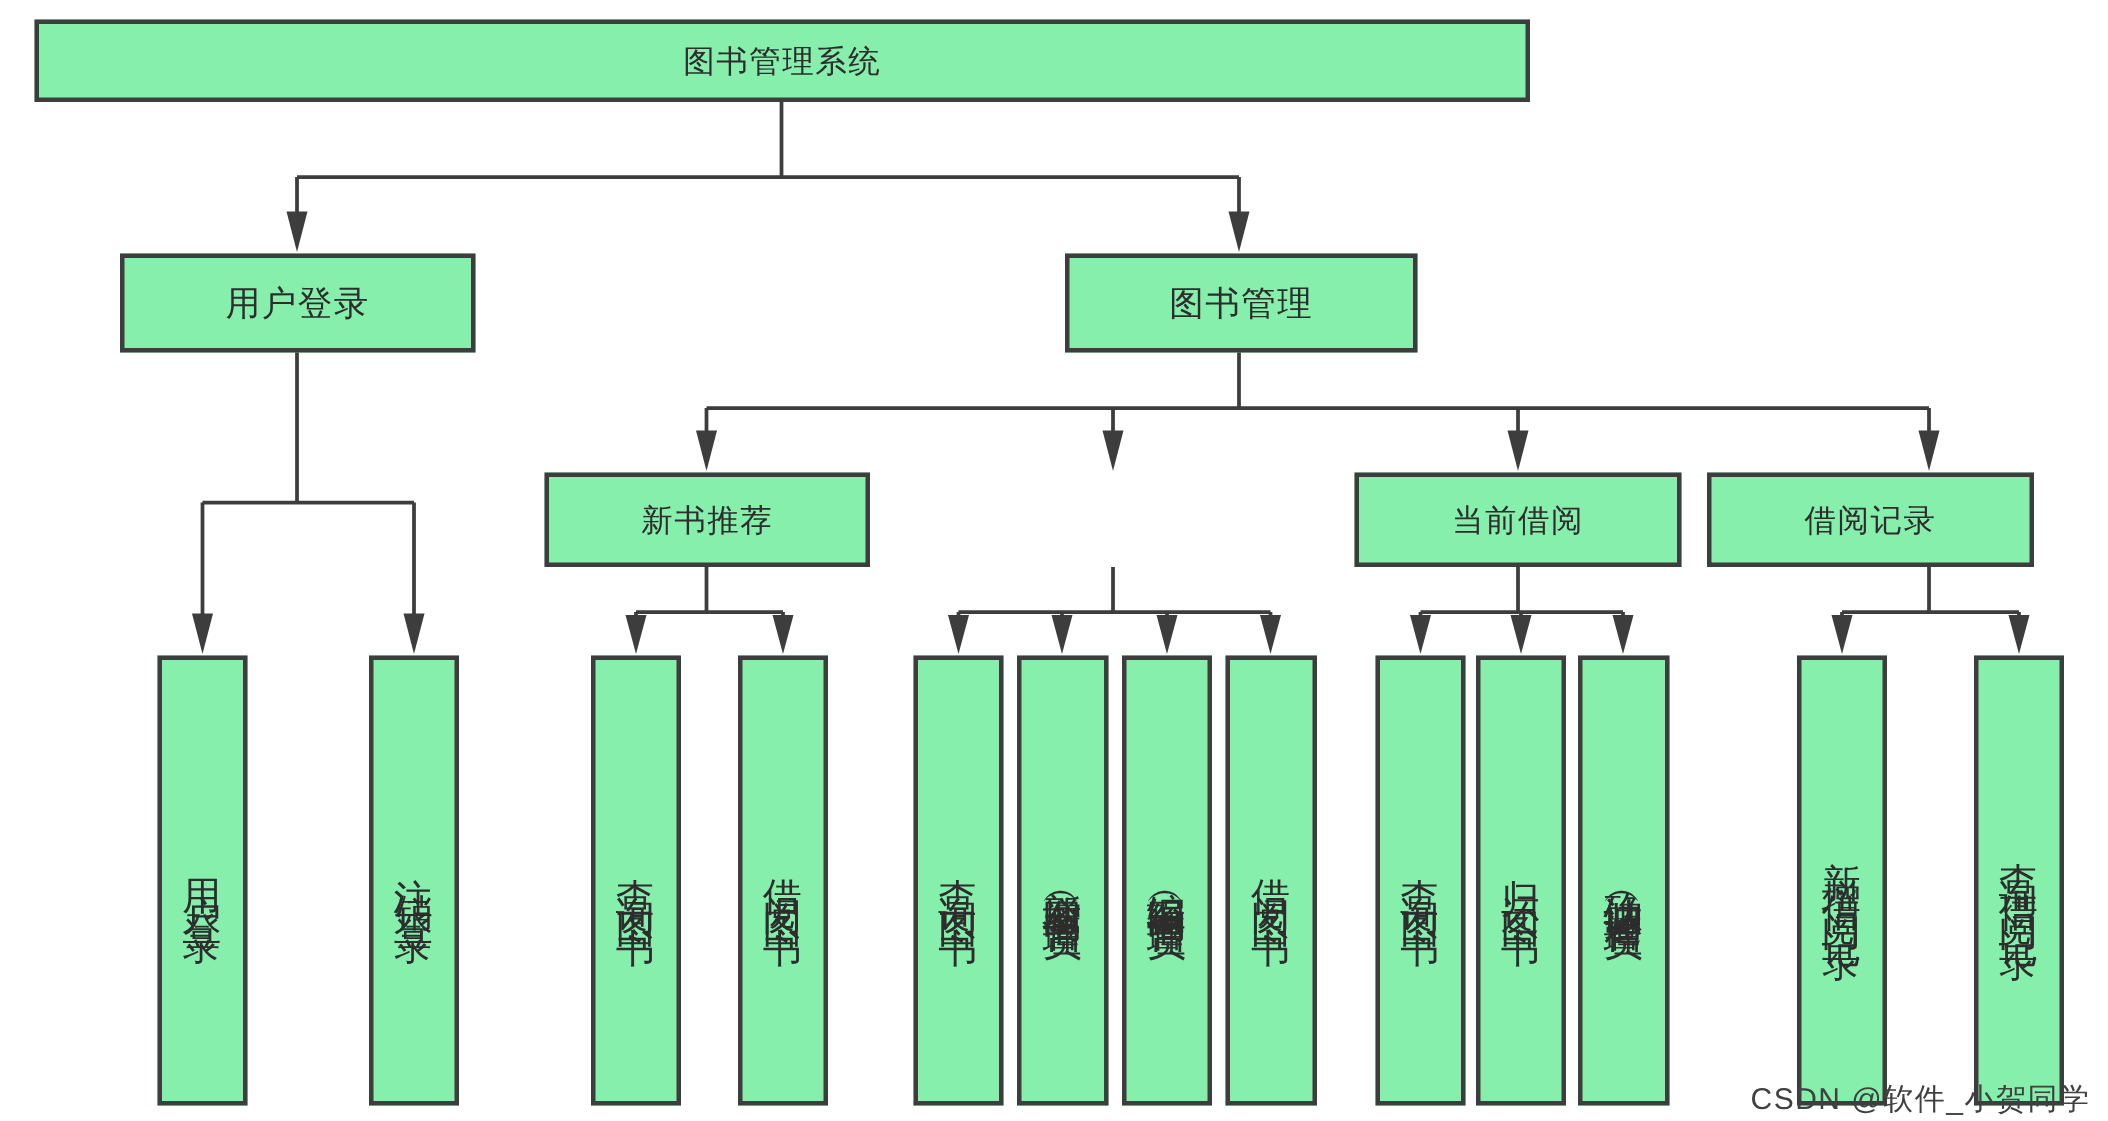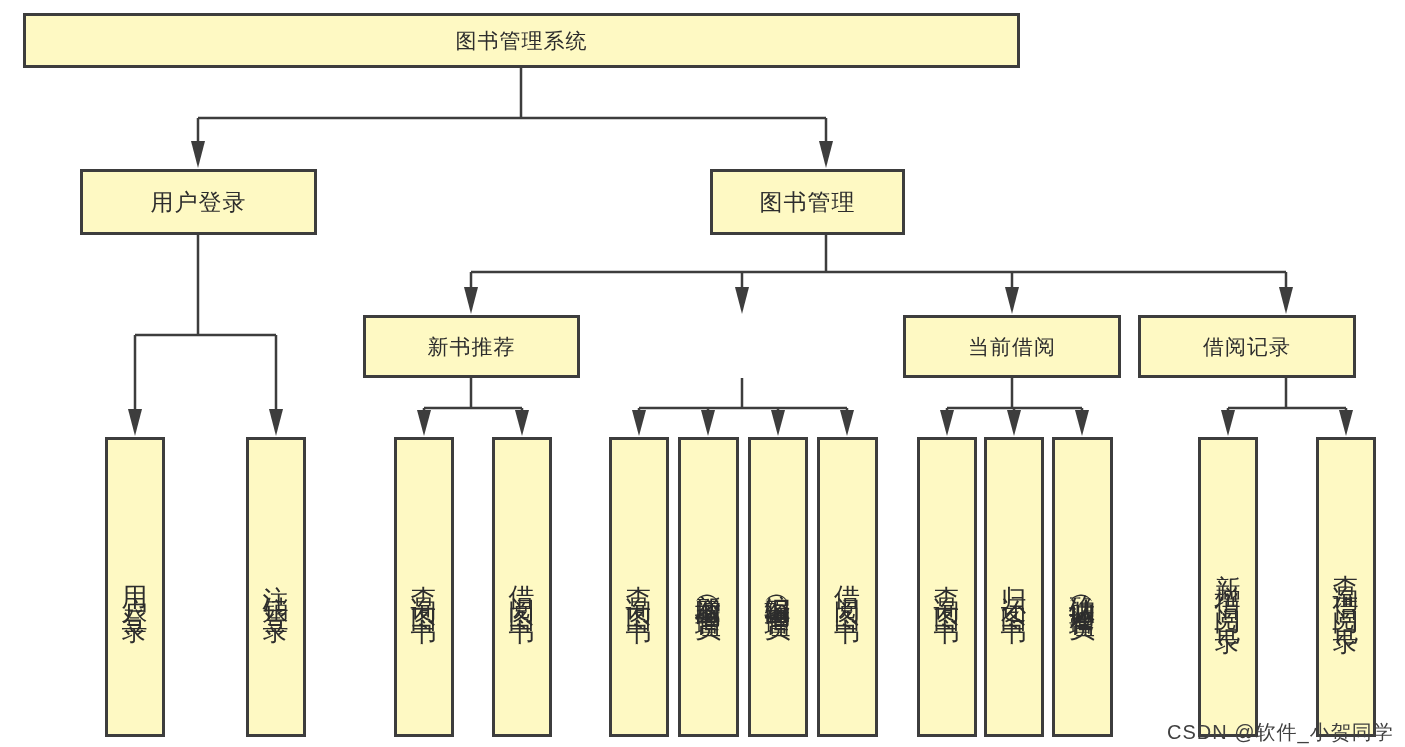--- a/index.html
+++ b/index.html
@@ -3,21 +3,21 @@
 <meta charset="utf-8">
 <style>
   html, body { margin:0; padding:0; background:#ffffff; }
   .canvas {
     position:relative; width:1405px; height:747px; background:#ffffff;
     font-family:"Liberation Sans","DejaVu Sans",sans-serif; overflow:hidden;
   }
   svg.connectors { position:absolute; left:0; top:0; width:1405px; height:747px; }
   .box {
     position:absolute; box-sizing:border-box;
-    border:3px solid #3d3d3d; background:#fef9c3;
+    border:3px solid #3d3d3d; background:#86efac;
     display:flex; align-items:center; justify-content:center;
     color:#2d2d2d;
   }
   .box.root  { font-size:21px; letter-spacing:1px; }
   .box.lvl2  { font-size:23px; letter-spacing:1px; }
   .box.lvl3  { font-size:21px; letter-spacing:1px; }
   .leaf .vtext {
     writing-mode:vertical-rl; text-orientation:mixed;
     font-size:26px; line-height:1; letter-spacing:11px; color:#2d2d2d;
   }
@@ -82,21 +82,21 @@
     <polygon fill="#3d3d3d" points="1339,410 1353,410 1346,436"></polygon>
   </svg>
 
   <div class="box root" style="left:23px; top:13px; width:997px; height:55px;">
     <span>图书管理系统</span>
   </div>
 
   <div class="box lvl2" style="left:80px; top:169px; width:237px; height:66px;">
     <span>用户登录</span>
   </div>
-  <div class="box lvl2" style="left:710px; top:169px; width:195px; height:66px;">
+  <div class="box lvl2" style="left:710px; top:169px; width:235px; height:66px;">
     <span>图书管理</span>
   </div>
 
   <div class="box lvl3" style="left:363px; top:315px; width:217px; height:63px;">
     <span>新书推荐</span>
   </div>
   <div class="box lvl3" style="left:903px; top:315px; width:218px; height:63px;">
     <span>当前借阅</span>
   </div>
   <div class="box lvl3" style="left:1138px; top:315px; width:218px; height:63px;">

